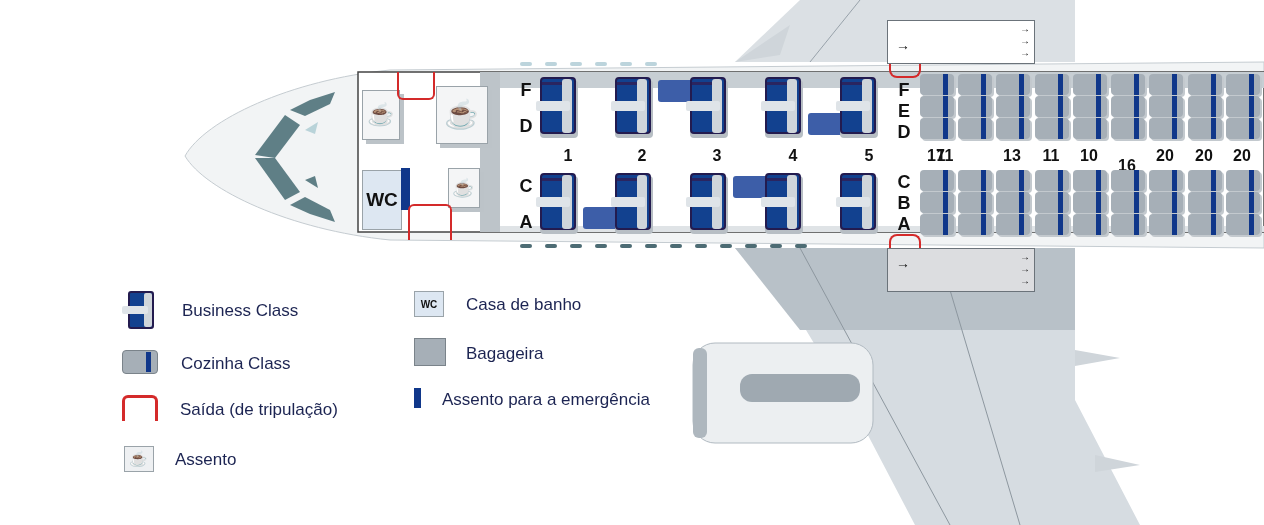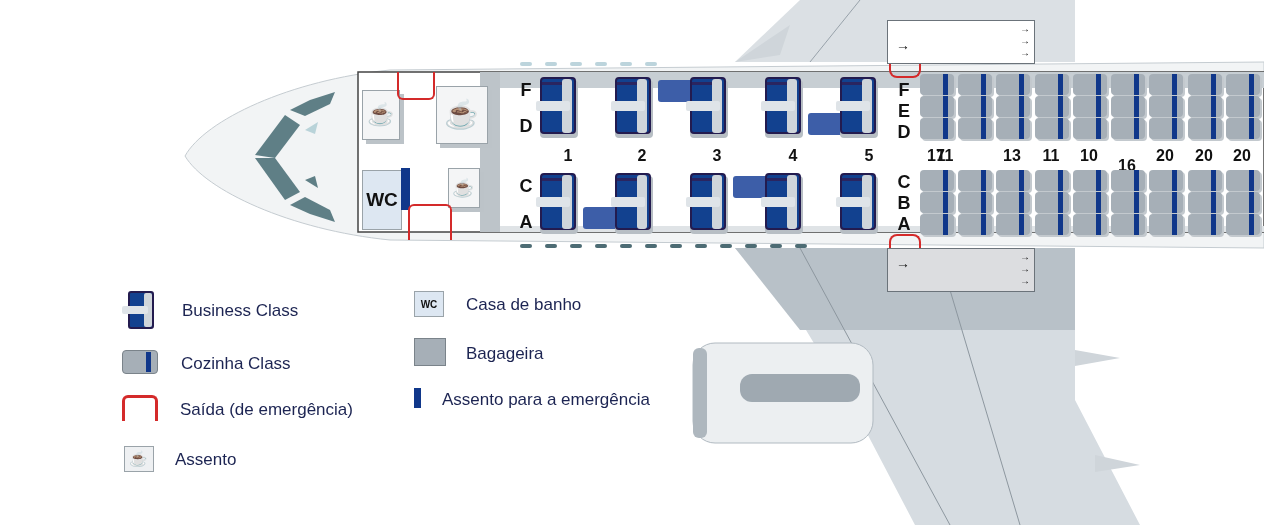--- a/index.html
+++ b/index.html
@@ -402,21 +402,21 @@
     <div style="position:absolute;left:0;top:15px;width:26px;height:8px;background:#dfe4e8;border-radius:2px;"></div>
   </div>
   <div class="legend-text" style="left:182px;top:301px;">Business Class</div>
 
   <div class="lg-eseat" style="left:122px;top:350px;">
       <div class="strip"></div>
     </div>
   <div class="legend-text" style="left:181px;top:354px;">Cozinha Class</div>
 
   <div class="lg-exit" style="left:122px;top:395px;"></div>
-  <div class="legend-text" style="left:180px;top:400px;">Saída (de emergência)</div>
+  <div class="legend-text" style="left:180px;top:400px;">Saída (de tripulação)</div>
 
   <div class="lg-galley" style="left:124px;top:446px;">☕</div>
   <div class="legend-text" style="left:175px;top:450px;">Assento</div>
 
   <div class="lg-wc" style="left:414px;top:291px;">WC</div>
   <div class="legend-text" style="left:466px;top:295px;">Casa de banho</div>
 
   <div class="lg-bag" style="left:414px;top:338px;"></div>
   <div class="legend-text" style="left:466px;top:344px;">Bagageira</div>
 

